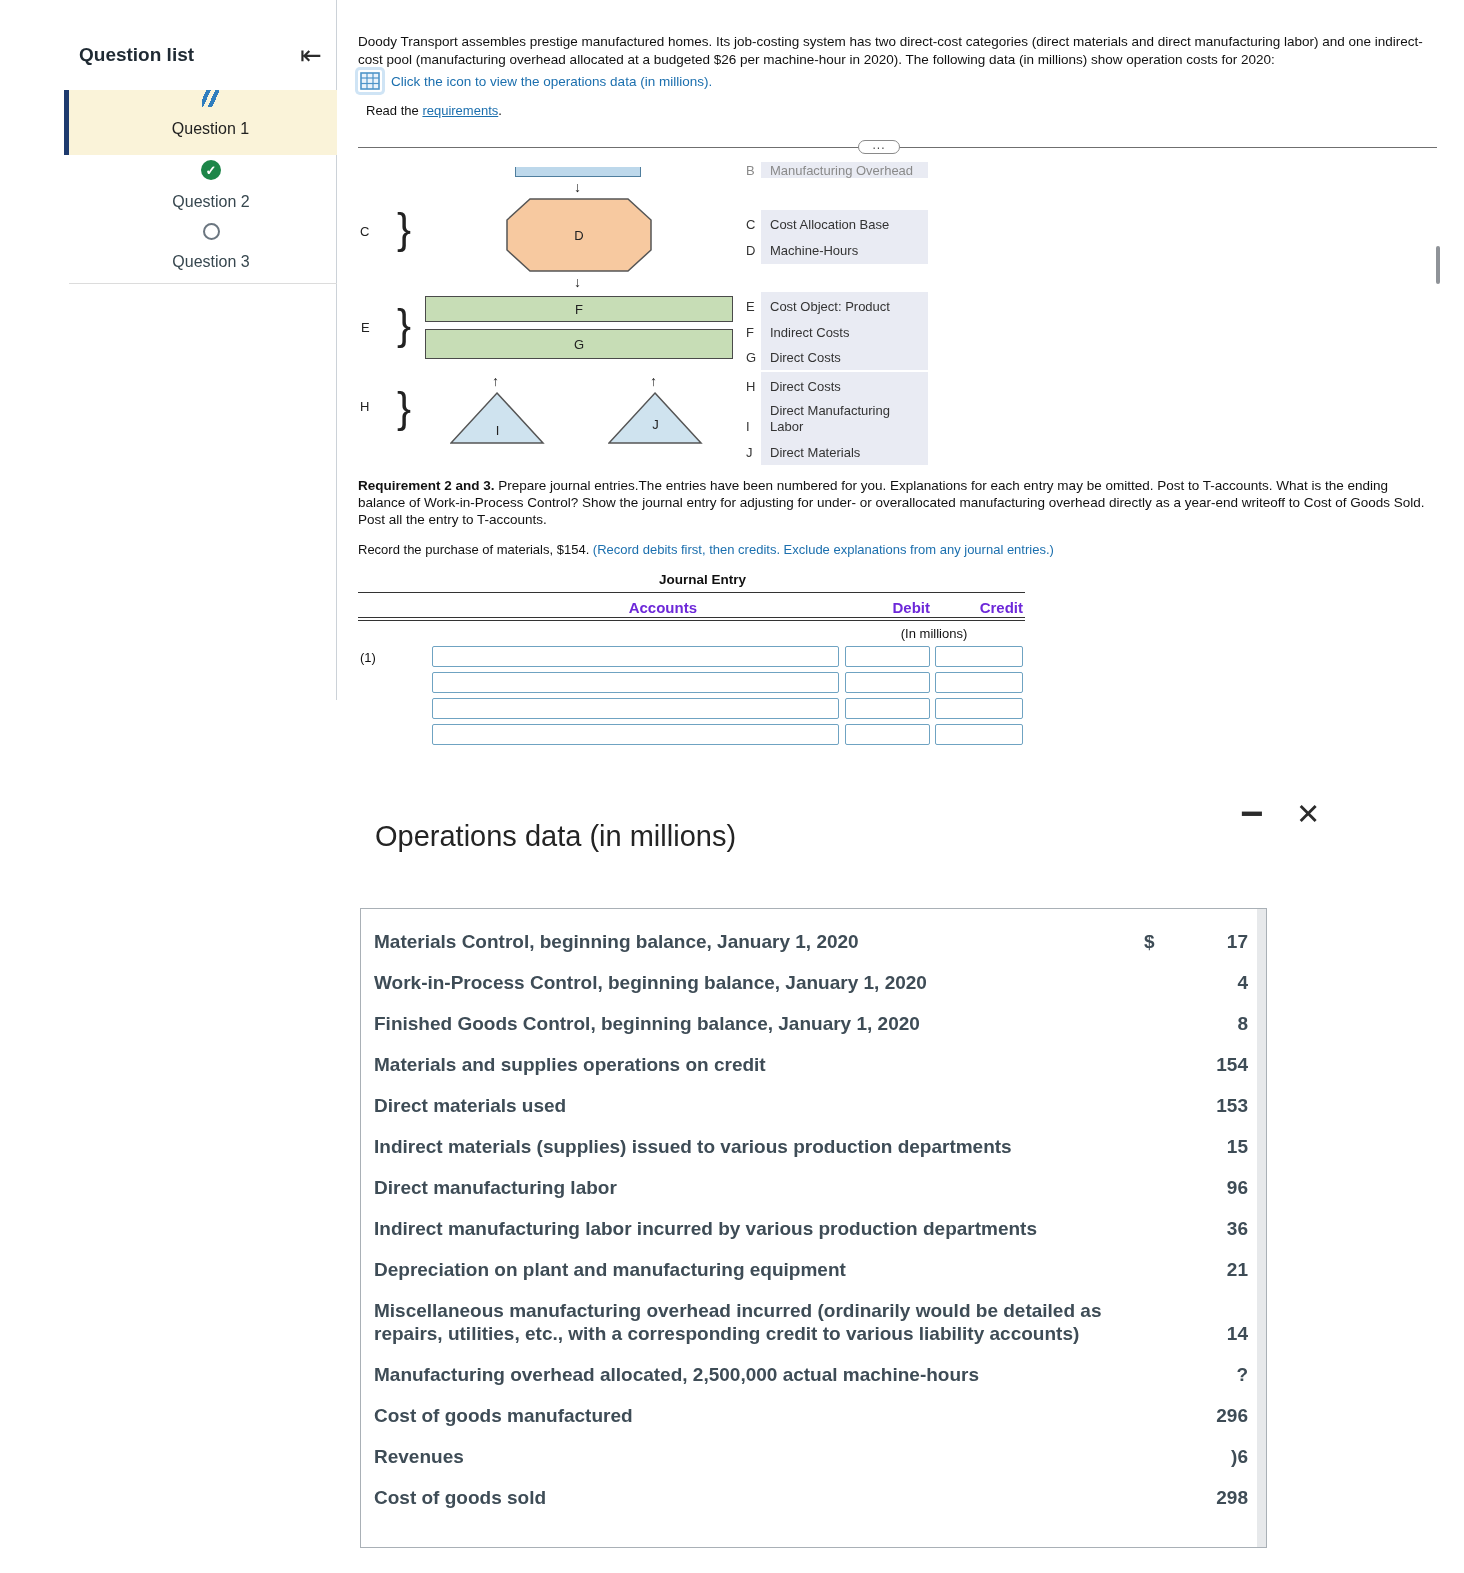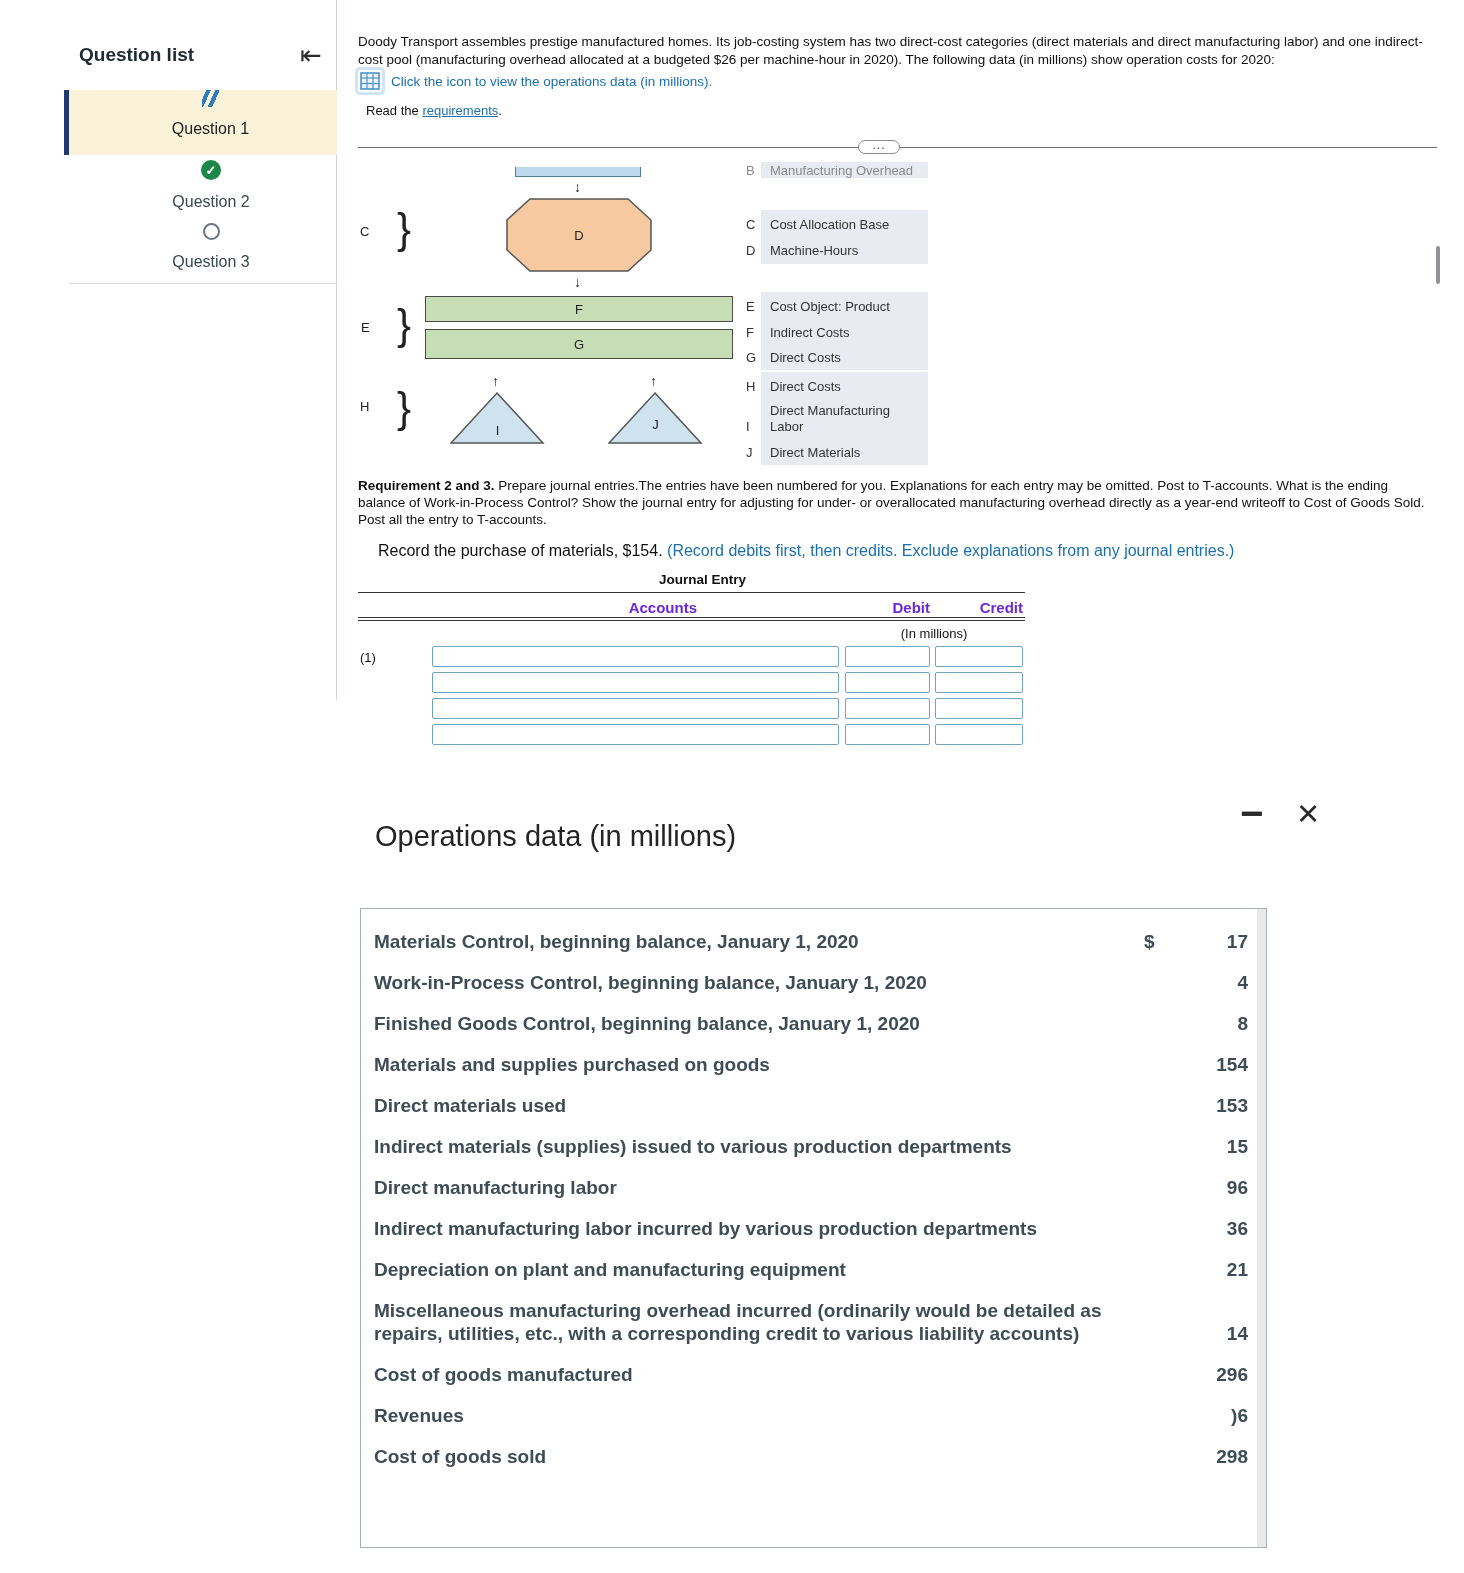--- a/index.html
+++ b/index.html
@@ -82,21 +82,21 @@
   .lt-f { top:325px; } .ltx-f { top:325px; }
   .lt-g { top:350px; } .ltx-g { top:350px; }
   .lt-h { top:379px; } .ltx-h { top:379px; }
   .ltx-i-pre { top:403px; }
   .lt-i { top:419px; } .ltx-i { top:419px; }
   .lt-j { top:445px; } .ltx-j { top:445px; }
 
   
   .req-par { position:absolute; left:358px; top:478px; width:1080px; font-size:13.5px; line-height:16.8px; color:#111; }
   .req-bold { font-weight:bold; }
-  .record-line { position:absolute; left:378px; top:542px; width:1080px; font-size:16px; color:#111; }
+  .record-line { position:absolute; left:358px; top:542px; width:1080px; font-size:13px; color:#111; }
   .record-hint { color:#1b6fae; }
 
   
   .jr-title { position:absolute; left:369px; top:572px; width:667px; text-align:center; font-size:13.5px; font-weight:bold; color:#111; }
   .jr-line { position:absolute; left:358px; width:667px; height:1px; background:#333; }
   .jr-topline { top:592px; }
   .jr-dline1 { top:617px; }
   .jr-dline2 { top:620px; }
   .jr-header { position:absolute; top:599px; font-size:15px; font-weight:bold; color:#6d28d9; text-align:right; }
   .jr-h-accounts { left:577px; width:120px; }
@@ -275,21 +275,21 @@
     <span class="op-lbl">Work-in-Process Control, beginning balance, January 1, 2020</span>
     <span class="op-pre"></span>
     <span class="op-val">4</span>
   </div>
   <div class="op-row">
     <span class="op-lbl">Finished Goods Control, beginning balance, January 1, 2020</span>
     <span class="op-pre"></span>
     <span class="op-val">8</span>
   </div>
   <div class="op-row">
-    <span class="op-lbl">Materials and supplies purchased on goods</span>
+    <span class="op-lbl">Materials and supplies operations on credit</span>
     <span class="op-pre"></span>
     <span class="op-val">154</span>
   </div>
   <div class="op-row">
     <span class="op-lbl">Direct materials used</span>
     <span class="op-pre"></span>
     <span class="op-val">153</span>
   </div>
   <div class="op-row">
     <span class="op-lbl">Indirect materials (supplies) issued to various production departments</span>
@@ -310,20 +310,25 @@
     <span class="op-lbl">Depreciation on plant and manufacturing equipment</span>
     <span class="op-pre"></span>
     <span class="op-val">21</span>
   </div>
   <div class="op-row">
     <span class="op-lbl">Miscellaneous manufacturing overhead incurred (ordinarily would be detailed as repairs, utilities, etc., with a corresponding credit to various liability accounts)</span>
     <span class="op-pre"></span>
     <span class="op-val">14</span>
   </div>
   <div class="op-row">
+    <span class="op-lbl">Manufacturing overhead allocated, 2,500,000 actual machine-hours</span>
+    <span class="op-pre"></span>
+    <span class="op-val">?</span>
+  </div>
+  <div class="op-row">
     <span class="op-lbl">Cost of goods manufactured</span>
     <span class="op-pre"></span>
     <span class="op-val">296</span>
   </div>
   <div class="op-row">
     <span class="op-lbl">Revenues</span>
     <span class="op-pre"></span>
     <span class="op-val">)6</span>
   </div>
   <div class="op-row">

